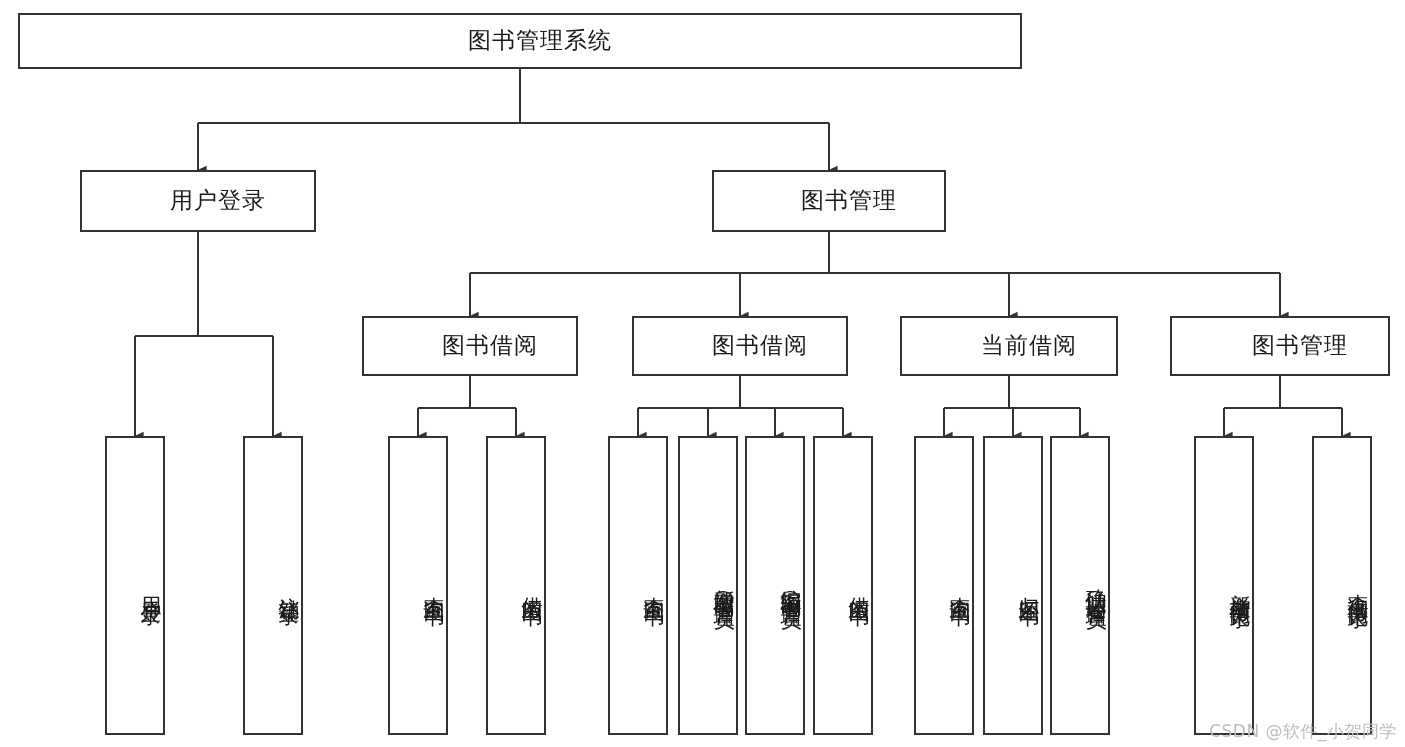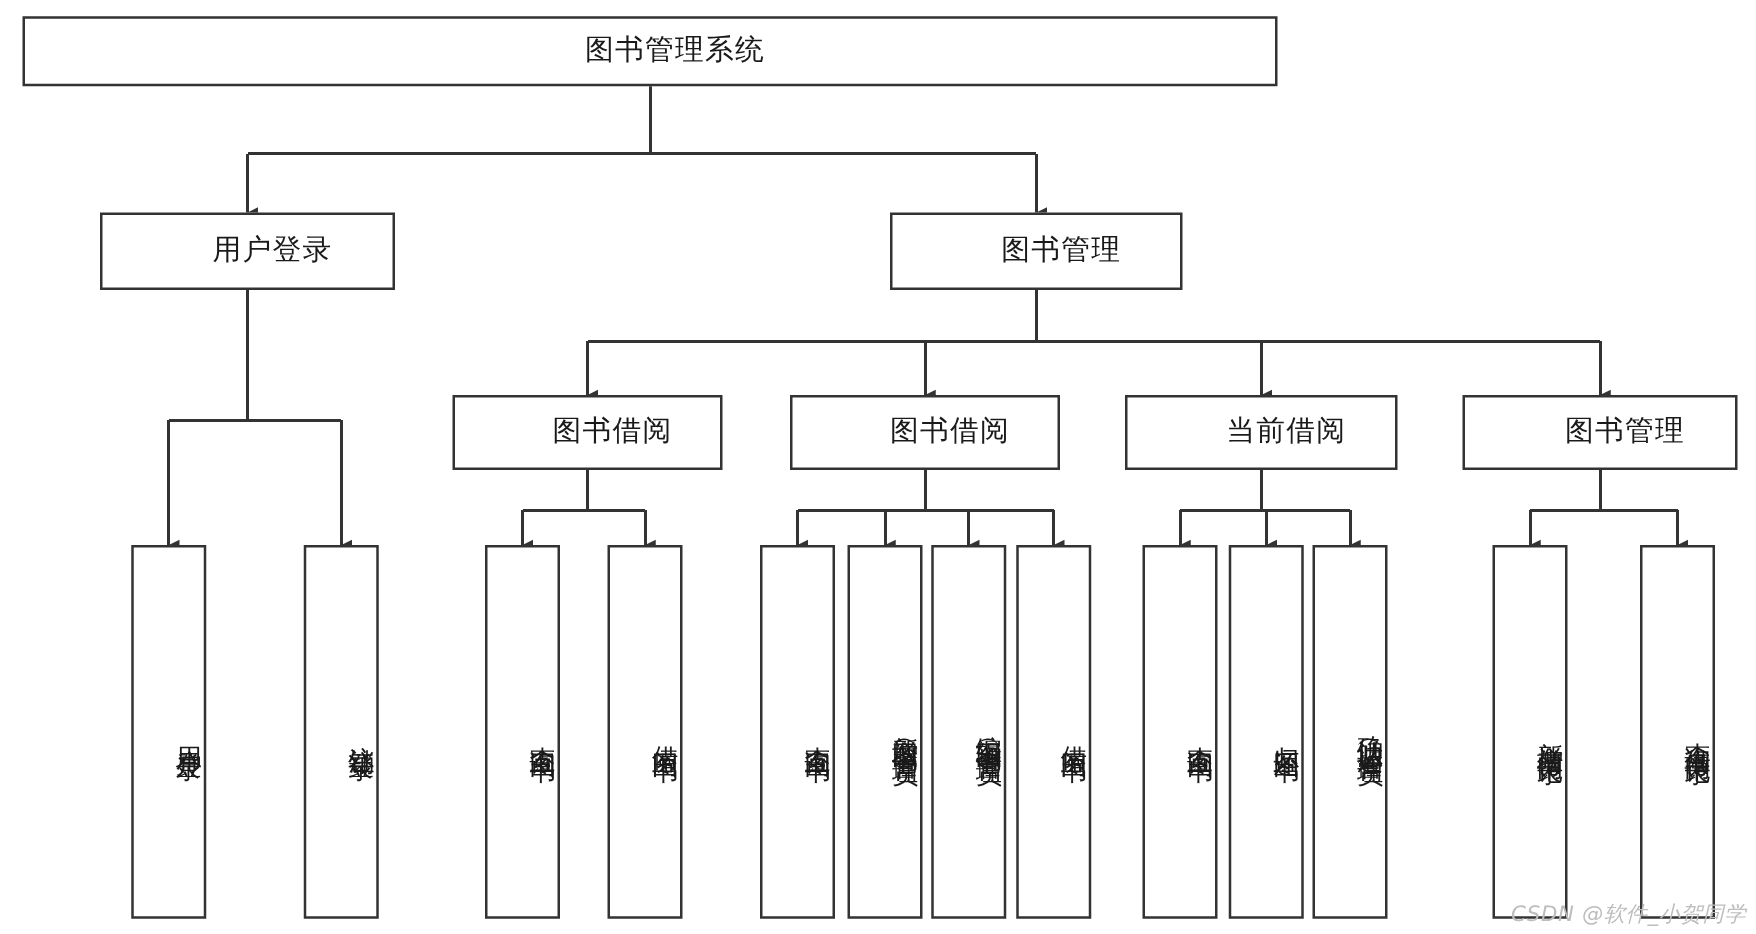--- a/index.html
+++ b/index.html
@@ -62,21 +62,20 @@
   }
   #watermark {
     position: absolute;
     right: 8px;
     bottom: 4px;
     font-size: 17px;
     color: #bdbdbd;
     letter-spacing: 0.5px;
     white-space: nowrap;
     pointer-events: none;
-    font-style: italic;
   }
 </style>
 </head>
 <body>
 
 <div id="diagram-root">
 
   <svg id="tree-svg" viewBox="0 0 1405 747" xmlns="http://www.w3.org/2000/svg">
     <defs>
       <marker id="arrowhead" markerWidth="10" markerHeight="10" refX="4.6" refY="8.6" orient="auto" markerUnits="userSpaceOnUse">

